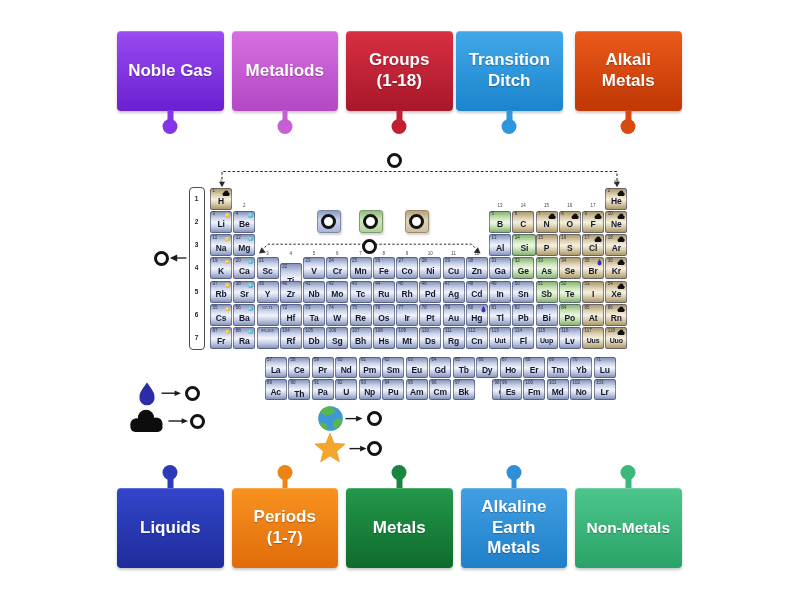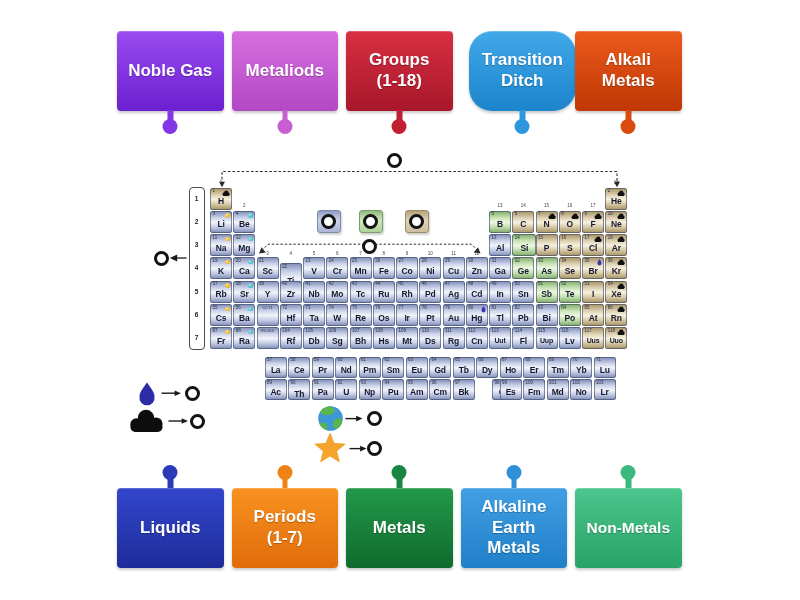--- a/index.html
+++ b/index.html
@@ -70,21 +70,21 @@
   </div>
   <div class="label-card" style="left: 231.5px; top: 31px; --c1: #d76fe0; --c2: #b348c4; --pin: #c75ed2;">
     <span>Metaliods</span>
     <span class="pin"><span class="stem"></span><span class="ball"></span></span>
   </div>
   <div class="label-card" style="left: 346px; top: 31px; --c1: #d82f42; --c2: #a8172a; --pin: #c21f33;">
     <span>Groups
 (1-18)</span>
     <span class="pin"><span class="stem"></span><span class="ball"></span></span>
   </div>
-  <div class="label-card" style="left: 469px; top: 31px; border-radius: 23px; --c1: #41a8e8; --c2: #1b84cc; --pin: #2d97dd;">
+  <div class="label-card" style="left: 456px; top: 31px; --c1: #41a8e8; --c2: #1b84cc; --pin: #2d97dd;">
     <span>Transition
 Ditch</span>
     <span class="pin"><span class="stem"></span><span class="ball"></span></span>
   </div>
   <div class="label-card" style="left: 575px; top: 31px; --c1: #ea5a1a; --c2: #c03705; --pin: #d94a10;">
     <span>Alkali
 Metals</span>
     <span class="pin"><span class="stem"></span><span class="ball"></span></span>
   </div>
 

